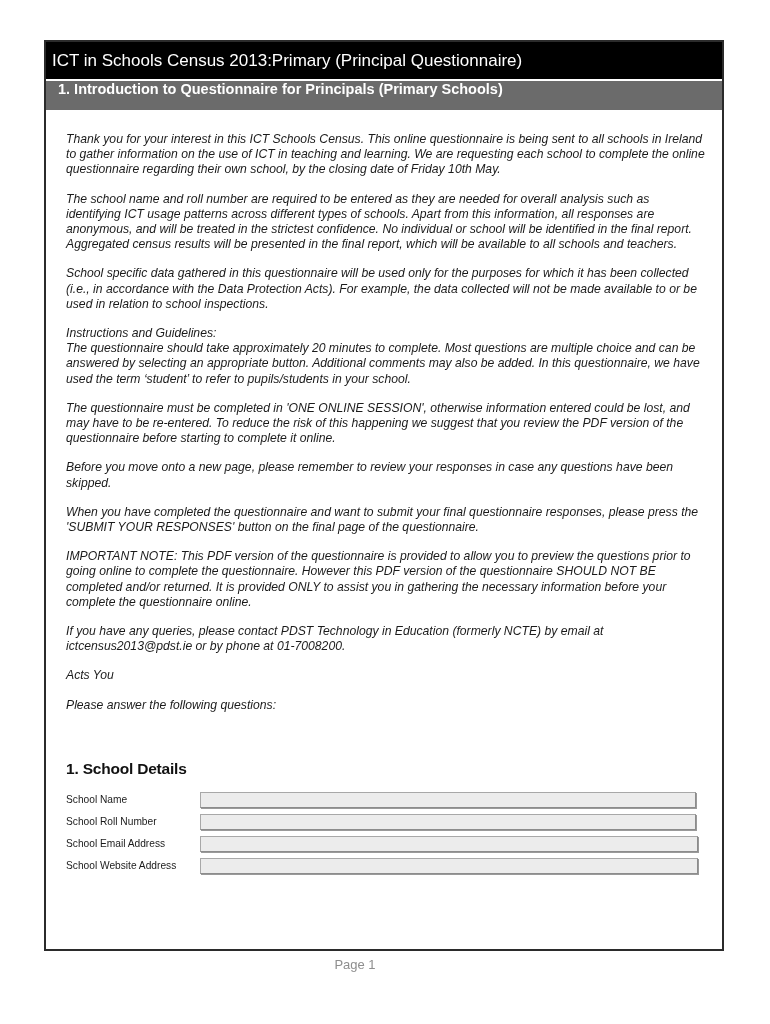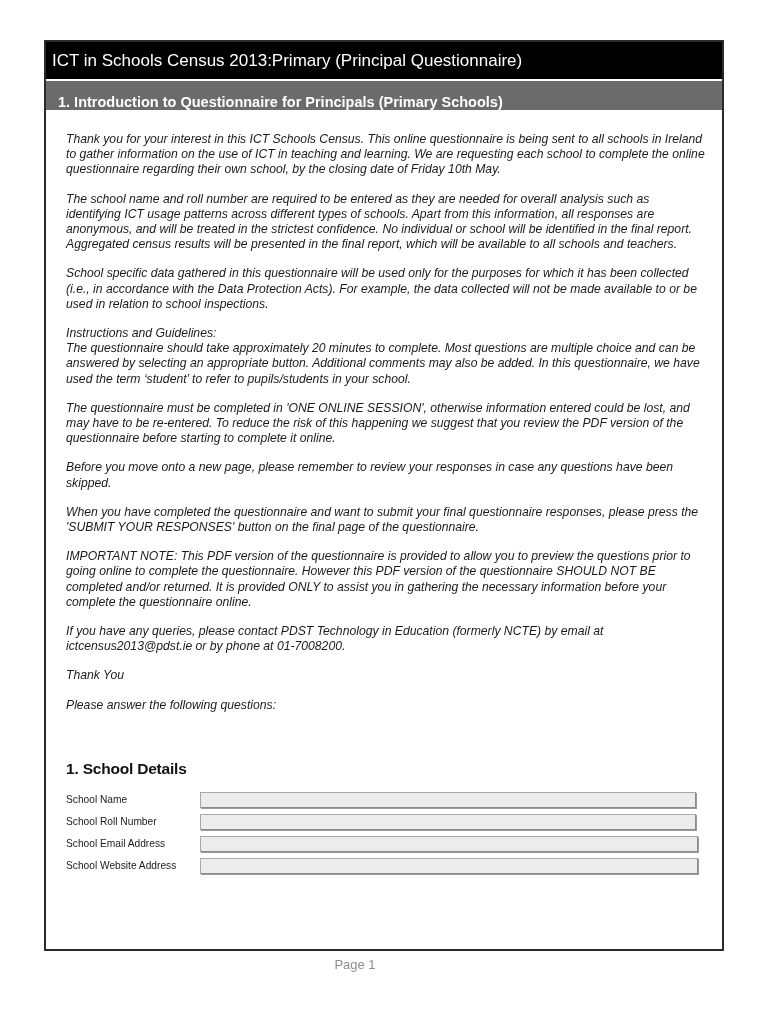--- a/index.html
+++ b/index.html
@@ -49,21 +49,21 @@
   }
 
   #section-bar {
     position: absolute;
     left: 0px;
     top: 39px;
     width: 676px;
     height: 29px;
     background: #6b6b6b;
     display: flex;
-    align-items: flex-end;
+    align-items: flex-start;
   }
   #section-bar .bar-text {
     color: #ffffff;
     font-size: 14.5px;
     font-weight: bold;
     padding-left: 12px;
     white-space: nowrap;
   }
 
   
@@ -165,21 +165,21 @@
     <p class="para">Thank you for your interest in this ICT Schools Census. This online questionnaire is being sent to all schools in Ireland to gather information on the use of ICT in teaching and learning. We are requesting each school to complete the online questionnaire regarding their own school, by the closing date of Friday 10th May.</p>
     <p class="para">The school name and roll number are required to be entered as they are needed for overall analysis such as identifying ICT usage patterns across different types of schools. Apart from this information, all responses are anonymous, and will be treated in the strictest confidence. No individual or school will be identified in the final report. Aggregated census results will be presented in the final report, which will be available to all schools and teachers.</p>
     <p class="para">School specific data gathered in this questionnaire will be used only for the purposes for which it has been collected (i.e., in accordance with the Data Protection Acts). For example, the data collected will not be made available to or be used in relation to school inspections.</p>
     <p class="para tight">Instructions and Guidelines:</p>
     <p class="para">The questionnaire should take approximately 20 minutes to complete. Most questions are multiple choice and can be answered by selecting an appropriate button. Additional comments may also be added. In this questionnaire, we have used the term ‘student’ to refer to pupils/students in your school.</p>
     <p class="para">The questionnaire must be completed in 'ONE ONLINE SESSION', otherwise information entered could be lost, and may have to be re-entered. To reduce the risk of this happening we suggest that you review the PDF version of the questionnaire before starting to complete it online.</p>
     <p class="para">Before you move onto a new page, please remember to review your responses in case any questions have been skipped.</p>
     <p class="para">When you have completed the questionnaire and want to submit your final questionnaire responses, please press the 'SUBMIT YOUR RESPONSES' button on the final page of the questionnaire.</p>
     <p class="para">IMPORTANT NOTE: This PDF version of the questionnaire is provided to allow you to preview the questions prior to going online to complete the questionnaire. However this PDF version of the questionnaire SHOULD NOT BE completed and/or returned. It is provided ONLY to assist you in gathering the necessary information before your complete the questionnaire online.</p>
     <p class="para">If you have any queries, please contact PDST Technology in Education (formerly NCTE) by email at ictcensus2013@pdst.ie or by phone at 01-7008200.</p>
-    <p class="para">Thank You</p>
+    <p class="para">Acts You</p>
     <p class="para">Please answer the following questions:</p>
   </div>
 
   <div id="school-details">
     <div id="school-details-heading">1. School Details</div>
 
     <div class="field-row">
       <label class="field-label">School Name</label>
       <input class="field-input w1" type="text" value="" style="">
     </div>

